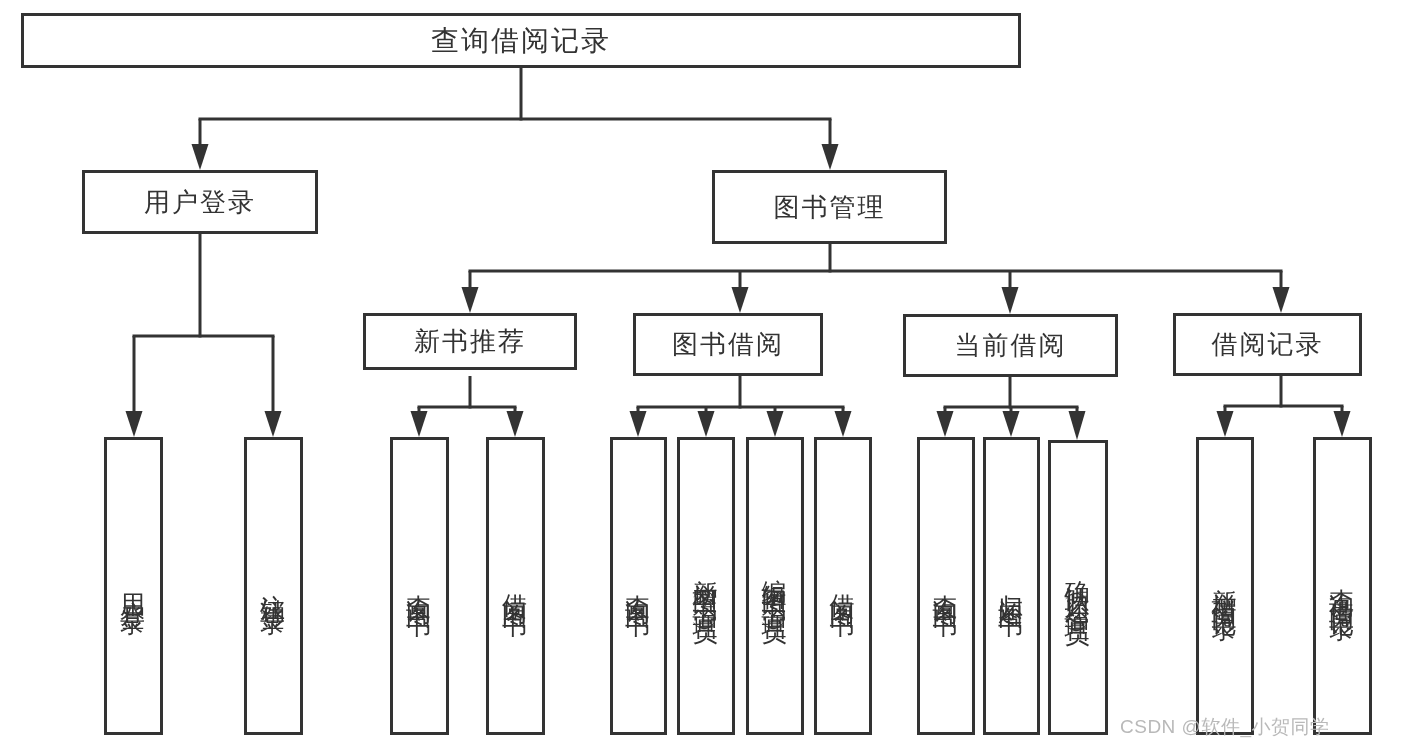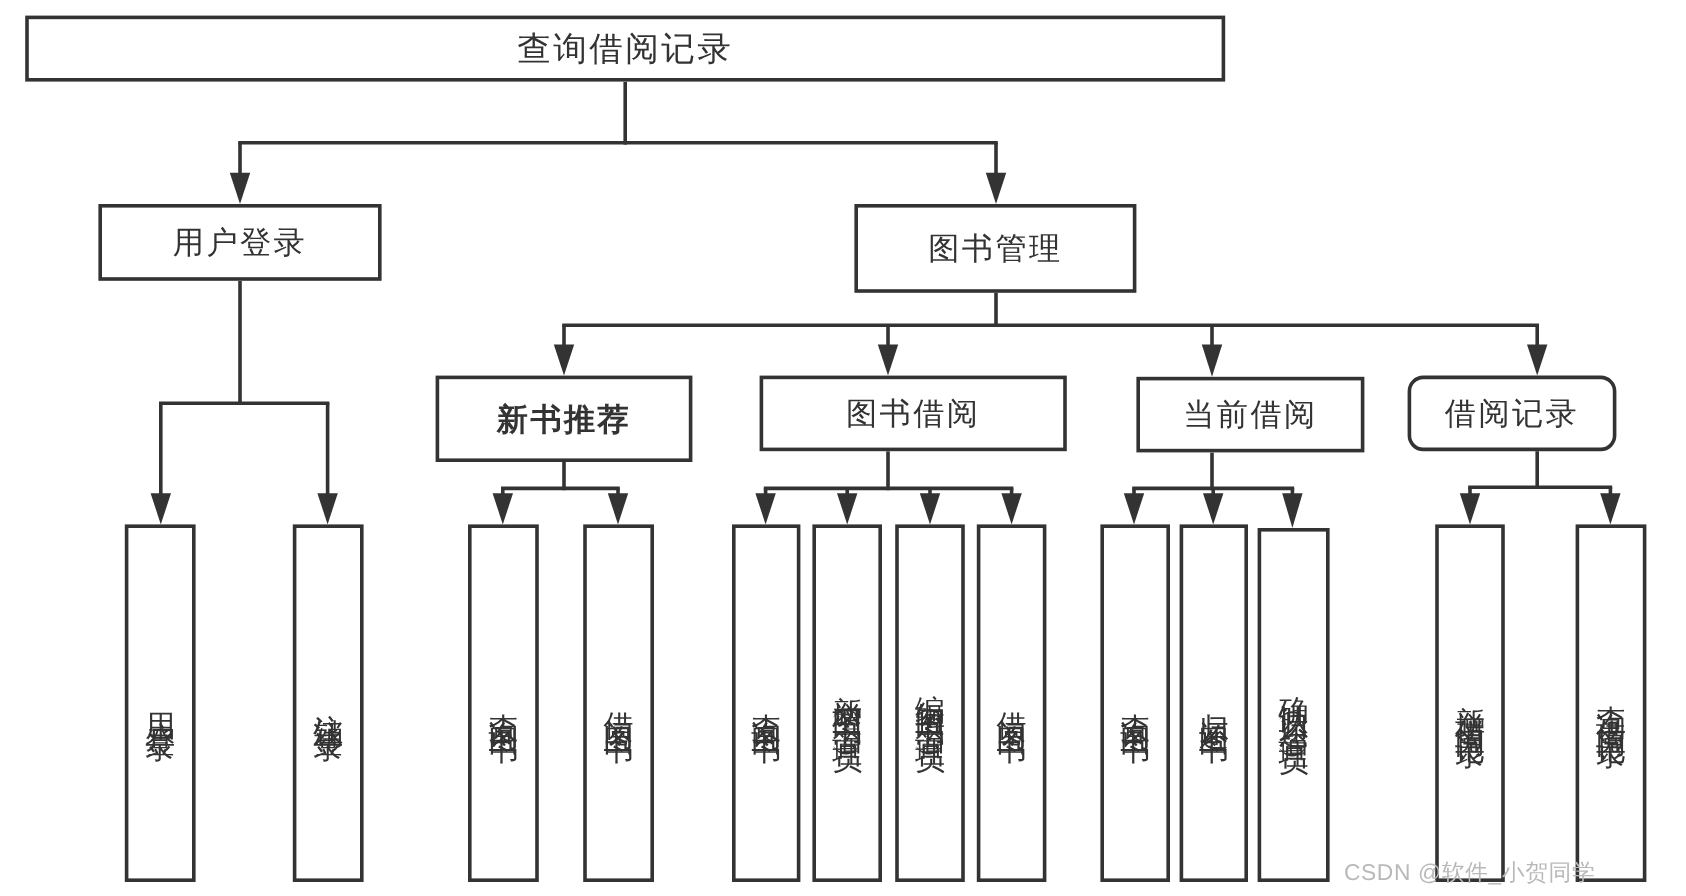--- a/index.html
+++ b/index.html
@@ -120,30 +120,30 @@
     <span>查询借阅记录</span>
   </div>
 
   <div class="node node-h" style="left:82px; top:170px; width:236px; height:64px;">
     <span>用户登录</span>
   </div>
   <div class="node node-h" style="left:712px; top:170px; width:235px; height:74px;">
     <span>图书管理</span>
   </div>
 
-  <div class="node node-h" style="left:363px; top:313px; width:214px; height:72px;font-weight:bold;">
+  <div class="node node-h" style="left:363px; top:313px; width:214px; height:57px;">
     <span>新书推荐</span>
   </div>
-  <div class="node node-h" style="left:633px; top:313px; width:256px; height:63px;">
+  <div class="node node-h" style="left:633px; top:313px; width:190px; height:63px;">
     <span>图书借阅</span>
   </div>
-  <div class="node node-h" style="left:903px; top:314px; width:190px; height:63px;margin-left:44px;">
+  <div class="node node-h" style="left:903px; top:314px; width:215px; height:63px;">
     <span>当前借阅</span>
   </div>
-  <div class="node node-h" style="left:1173px; top:313px; width:174px; height:63px;border-radius:13px;">
+  <div class="node node-h" style="left:1173px; top:313px; width:189px; height:63px;">
     <span>借阅记录</span>
   </div>
 
   <div class="node node-leaf" style="left:104px; top:437px; width:59px; height:298px;">
     <span>用户登录</span>
   </div>
   <div class="node node-leaf" style="left:244px; top:437px; width:59px; height:298px;">
     <span>注销登录</span>
   </div>
 

